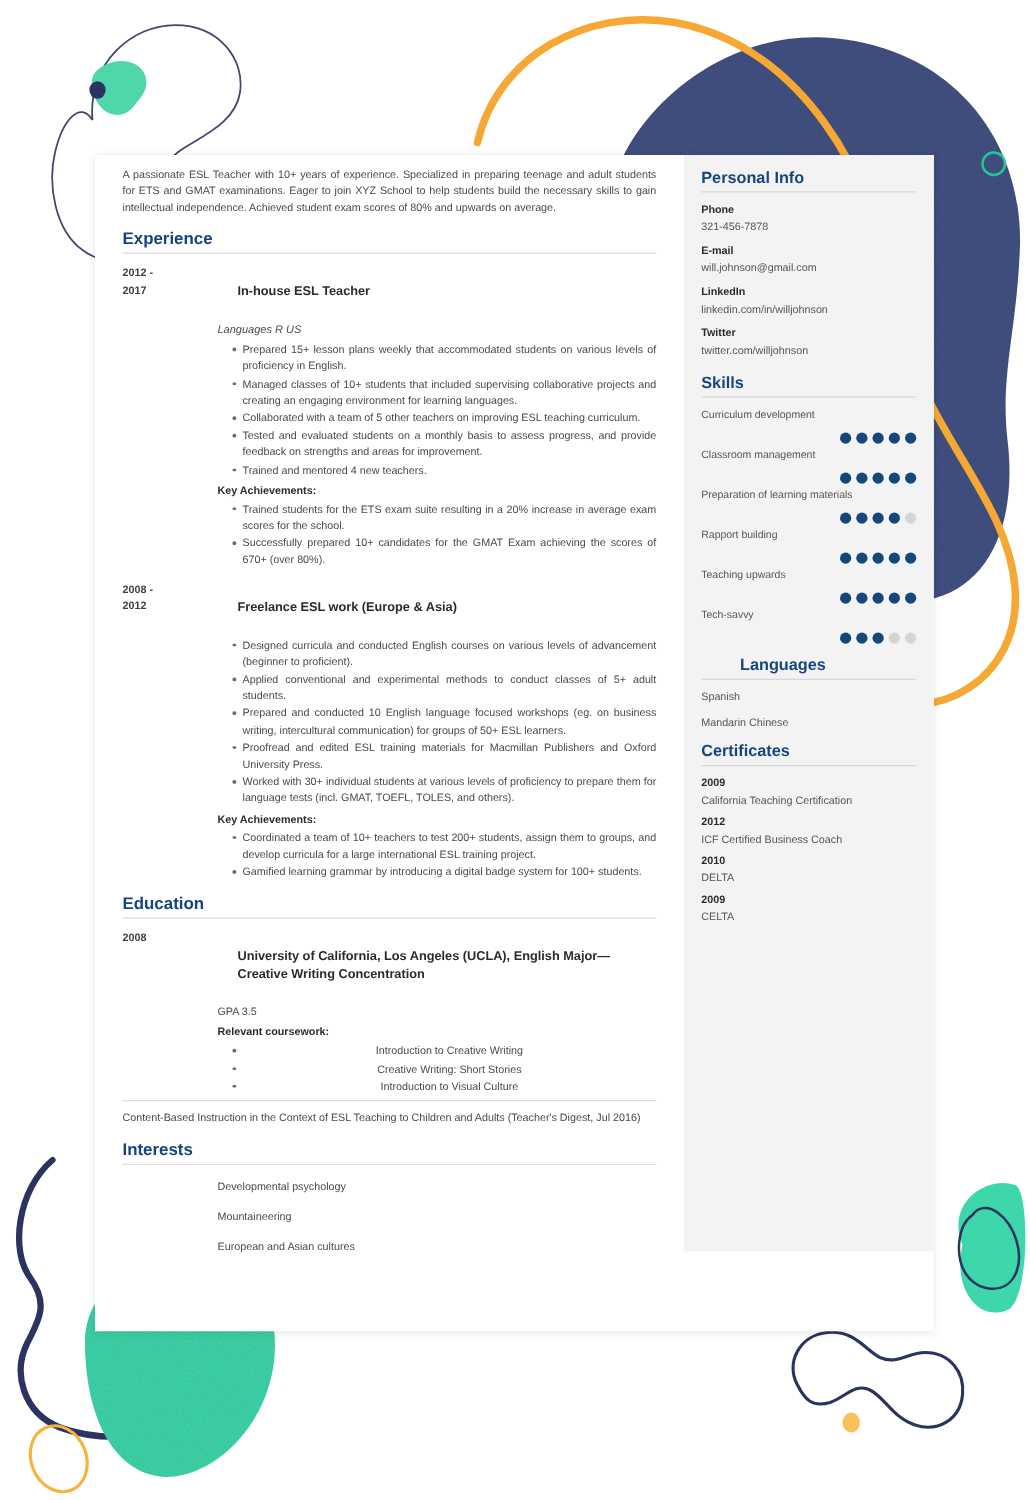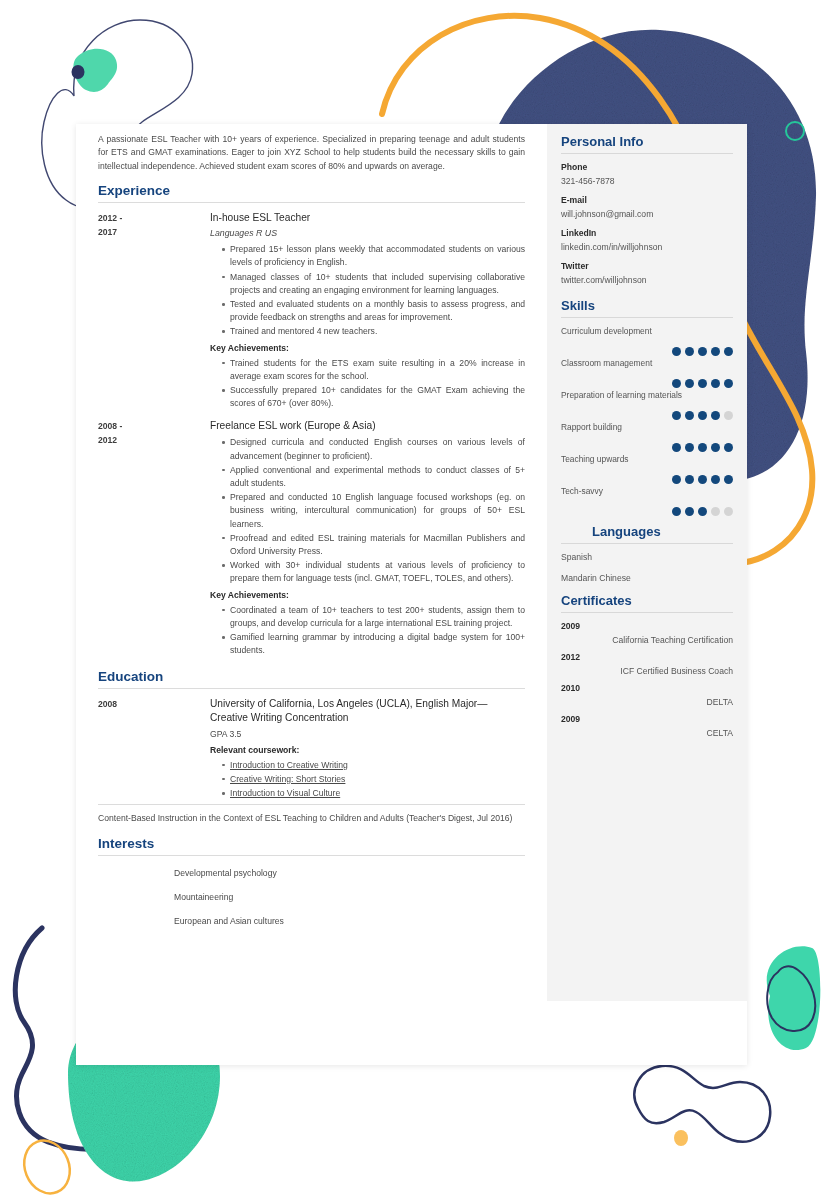--- a/index.html
+++ b/index.html
@@ -38,57 +38,57 @@
   .sec-rule{border-bottom:1px solid #dcdcdc;margin:3px 0 7px 0;}
   .r-sec-h{color:#16447e;font-size:13px;font-weight:bold;margin:10px 0 0 0;line-height:16px;}
   .r-rule{border-bottom:1px solid #d8d8d8;margin:3px 0 7px 0;}
 
   .summary{
     font-size:8.6px;line-height:13.4px;color:#4a4a4a;text-align:justify;
     margin:9px 0 0 0;
   }
 
   
-  .row{display:flex;margin-top:8px;gap:36px;}
+  .row{display:flex;margin-top:8px;}
   .row .date{
     width:76px;flex:0 0 76px;font-size:8.6px;font-weight:bold;color:#3e3e3e;
     line-height:13.6px;padding-top:1px;
   }
   .row .det{flex:1;}
-  .job-title{font-size:10.2px;font-weight:normal;color:#2b2b2b;line-height:14px;margin:0;}
+  .job-title{font-size:10.2px;font-weight:bold;color:#2b2b2b;line-height:14px;margin:16px;}
   .job-emp{font-size:8.8px;font-style:italic;color:#4a4a4a;line-height:13px;margin:2px 0 0 0;}
   .kach{font-size:8.6px;font-weight:bold;color:#2b2b2b;margin:3px 0 1px 0;line-height:12px;}
   ul.bul{margin:3px 0 0 0;padding:0 0 0 12px;list-style:none;}
   ul.bul li{
     font-size:8.6px;line-height:13.2px;color:#4a4a4a;text-align:justify;
     position:relative;padding-left:8px;margin-bottom:1px;
   }
   ul.bul li:before{
     content:"";position:absolute;left:0;top:5px;width:2.6px;height:2.6px;
     border-radius:50%;background:#6b6b6b;
   }
-  ul.bul.nojust li{text-align:left;text-decoration:underline;}
+  ul.bul.nojust li{text-align:center;}
   .gpa{font-size:8.6px;color:#4a4a4a;line-height:13px;margin:3px 0 0 0;}
   .indent{margin-left:76px;}
   .pub-p{font-size:8.6px;color:#4a4a4a;line-height:13.6px;margin:7px 0 0 0;}
   .int-item{font-size:8.6px;color:#4a4a4a;line-height:13px;margin:0 0 11px 0;}
 
   
   .pi-lbl{font-size:8.6px;font-weight:bold;color:#2b2b2b;margin:7px 0 0 0;line-height:12px;}
   .pi-val{font-size:8.6px;color:#555;margin:2px 0 0 0;line-height:12px;word-break:break-all;}
   .skill{margin-top:6px;}
   .skill-name{font-size:8.4px;color:#555;line-height:12px;}
   .dots{margin-top:5px;text-align:right;height:9px;}
   .dot{display:inline-block;width:9px;height:9px;border-radius:50%;margin-left:4px;
        background:#13487c;vertical-align:middle;}
   .dot.off{background:#d4d4d4;}
   .lang{font-size:8.6px;color:#555;margin:0 0 9px 0;line-height:12px;}
   .cert{margin-bottom:4px;}
   .cert-y{font-size:8.6px;font-weight:bold;color:#2b2b2b;line-height:13px;}
-  .cert-n{font-size:8.6px;color:#555;line-height:13px;margin-top:1px;text-align:right;}
+  .cert-n{font-size:8.6px;color:#555;line-height:13px;margin-top:1px;}
 </style>
 </head>
 <body>
 
 <svg id="bg-deco" viewBox="0 0 824 1200" xmlns="http://www.w3.org/2000/svg">
   <defs>
     <filter id="grain" x="-5%" y="-5%" width="110%" height="110%">
       <feTurbulence type="fractalNoise" baseFrequency="0.9" numOctaves="3" result="n"></feTurbulence>
       <feColorMatrix in="n" type="saturate" values="0"></feColorMatrix>
       <feComponentTransfer result="g">
@@ -155,20 +155,21 @@
         <div class="date">
           <div>2012 -</div>
           <div>2017</div>
         </div>
         <div class="det">
           <p class="job-title">In-house ESL Teacher</p>
           <p class="job-emp">Languages R US</p>
           <ul class="bul">
             <li>Prepared 15+ lesson plans weekly that accommodated students on various levels of proficiency in English.</li>
             <li>Managed classes of 10+ students that included supervising collaborative projects and creating an engaging environment for learning languages.</li>
+            <li>Collaborated with a team of 5 other teachers on improving ESL teaching curriculum.</li>
             <li>Tested and evaluated students on a monthly basis to assess progress, and provide feedback on strengths and areas for improvement.</li>
             <li>Trained and mentored 4 new teachers.</li>
           </ul>
           <p class="kach">Key Achievements:</p>
           <ul class="bul">
             <li>Trained students for the ETS exam suite resulting in a 20% increase in average exam scores for the school.</li>
             <li>Successfully prepared 10+ candidates for the GMAT Exam achieving the scores of 670+ (over 80%).</li>
           </ul>
         </div>
       </div>

